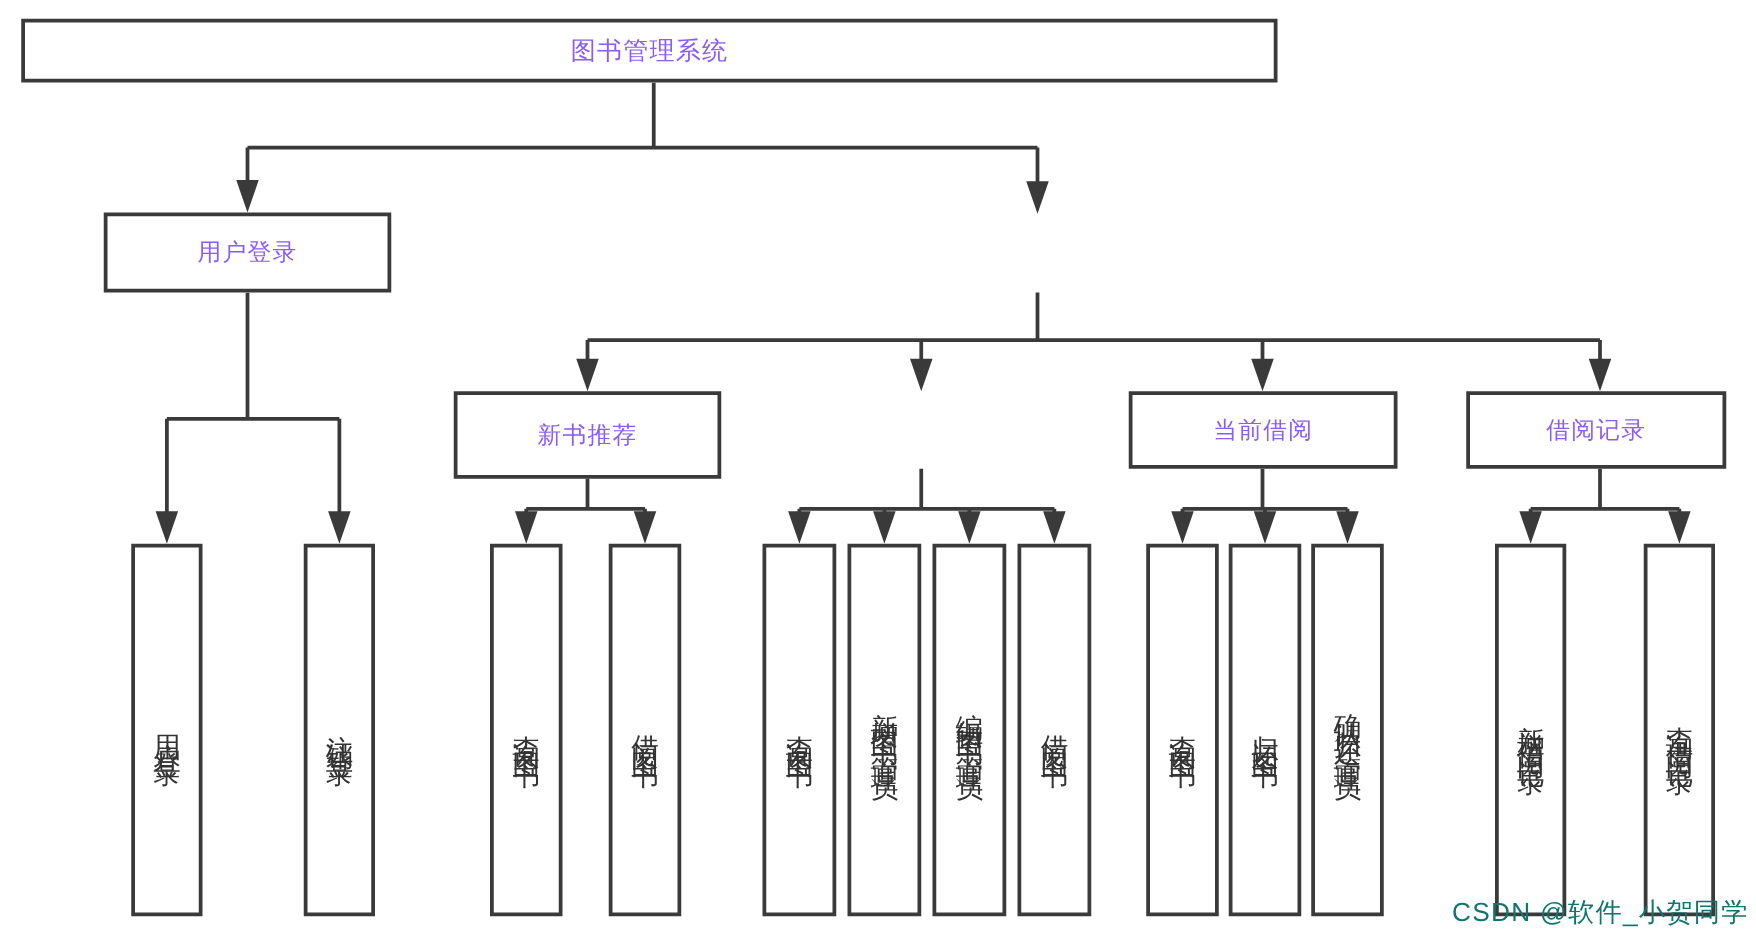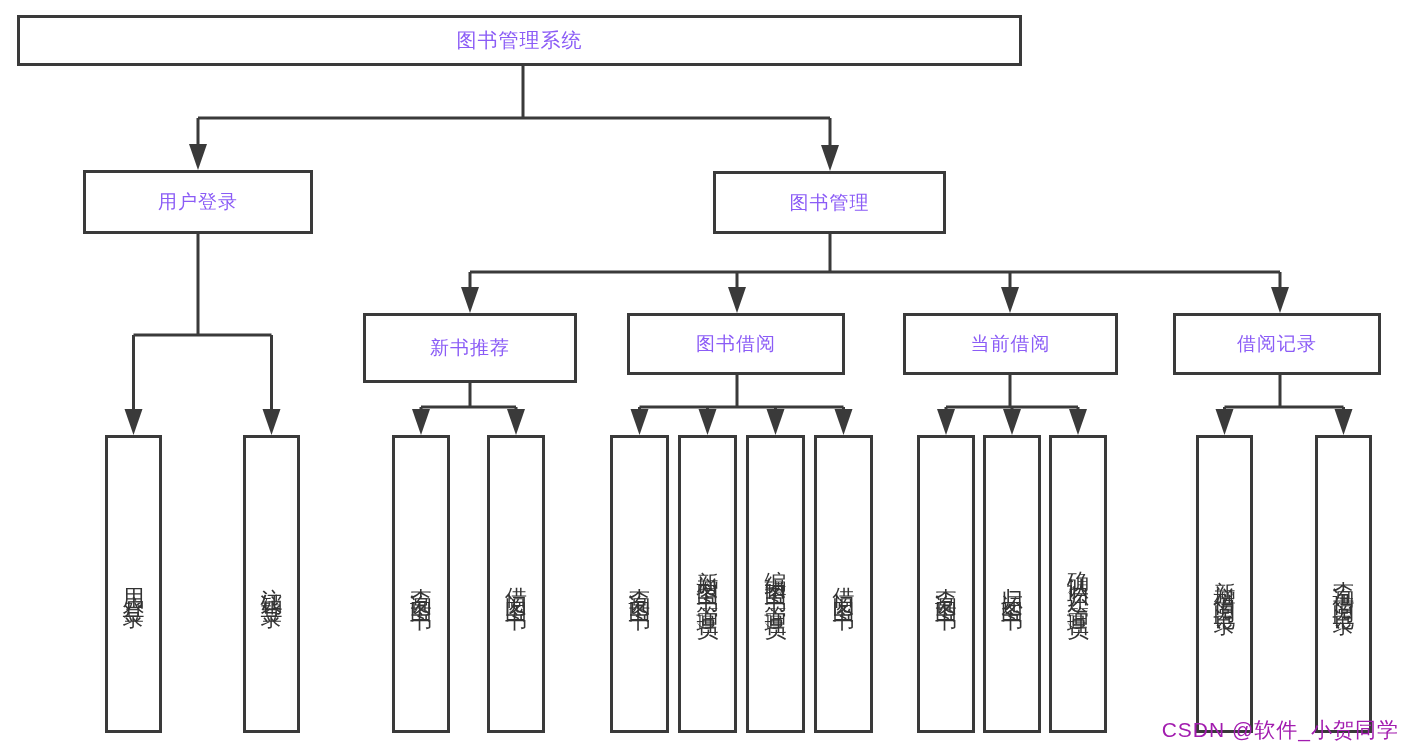--- a/index.html
+++ b/index.html
@@ -18,21 +18,21 @@
     font-size:19px; color:#8b5cf6; letter-spacing:1px; white-space:nowrap;
   }
   .v-node { height:298px; }
   .v-label {
     writing-mode:vertical-rl; text-orientation:mixed;
     font-size:22px; color:#333333; letter-spacing:7px; line-height:1;
     white-space:nowrap;
   }
   #watermark {
     position:absolute; right:6px; bottom:3px;
-    font-size:21px; color:#a21caf; letter-spacing:1px; white-space:nowrap;
+    font-size:21px; color:#0f766e; letter-spacing:1px; white-space:nowrap;
   }
   .cline { stroke:#3a3a3a; stroke-width:3; fill:none; }
   .carrow { fill:#3a3a3a; stroke:none; }
 </style>
 </head>
 <body>
 
 <div id="canvas">
 
   <svg id="connectors" width="1405" height="747" viewBox="0 0 1405 747" xmlns="http://www.w3.org/2000/svg">
@@ -71,29 +71,23 @@
     <polygon class="carrow" points="1334.5,409 1352.5,409 1343.5,435"></polygon>
   </svg>
 
   <div class="node" style="left:17px;top:15px;width:1005px;height:51px">
     <span class="h-label" style="font-size:20px">图书管理系统</span>
   </div>
 
   <div class="node" style="left:83px;top:170px;width:230px;height:64px">
     <span class="h-label">用户登录</span>
   </div>
-  <div class="node" style="left:713px;top:171px;width:233px;height:63px">
-    <span class="h-label">图书管理</span>
-  </div>
 
   <div class="node" style="left:363px;top:313px;width:214px;height:70px">
     <span class="h-label">新书推荐</span>
-  </div>
-  <div class="node" style="left:627px;top:313px;width:218px;height:62px">
-    <span class="h-label">图书借阅</span>
   </div>
   <div class="node" style="left:903px;top:313px;width:215px;height:62px">
     <span class="h-label">当前借阅</span>
   </div>
   <div class="node" style="left:1173px;top:313px;width:208px;height:62px">
     <span class="h-label">借阅记录</span>
   </div>
 
   <div class="node v-node" style="left:105px;top:435px;width:57px">
     <span class="v-label">用户登录</span>

